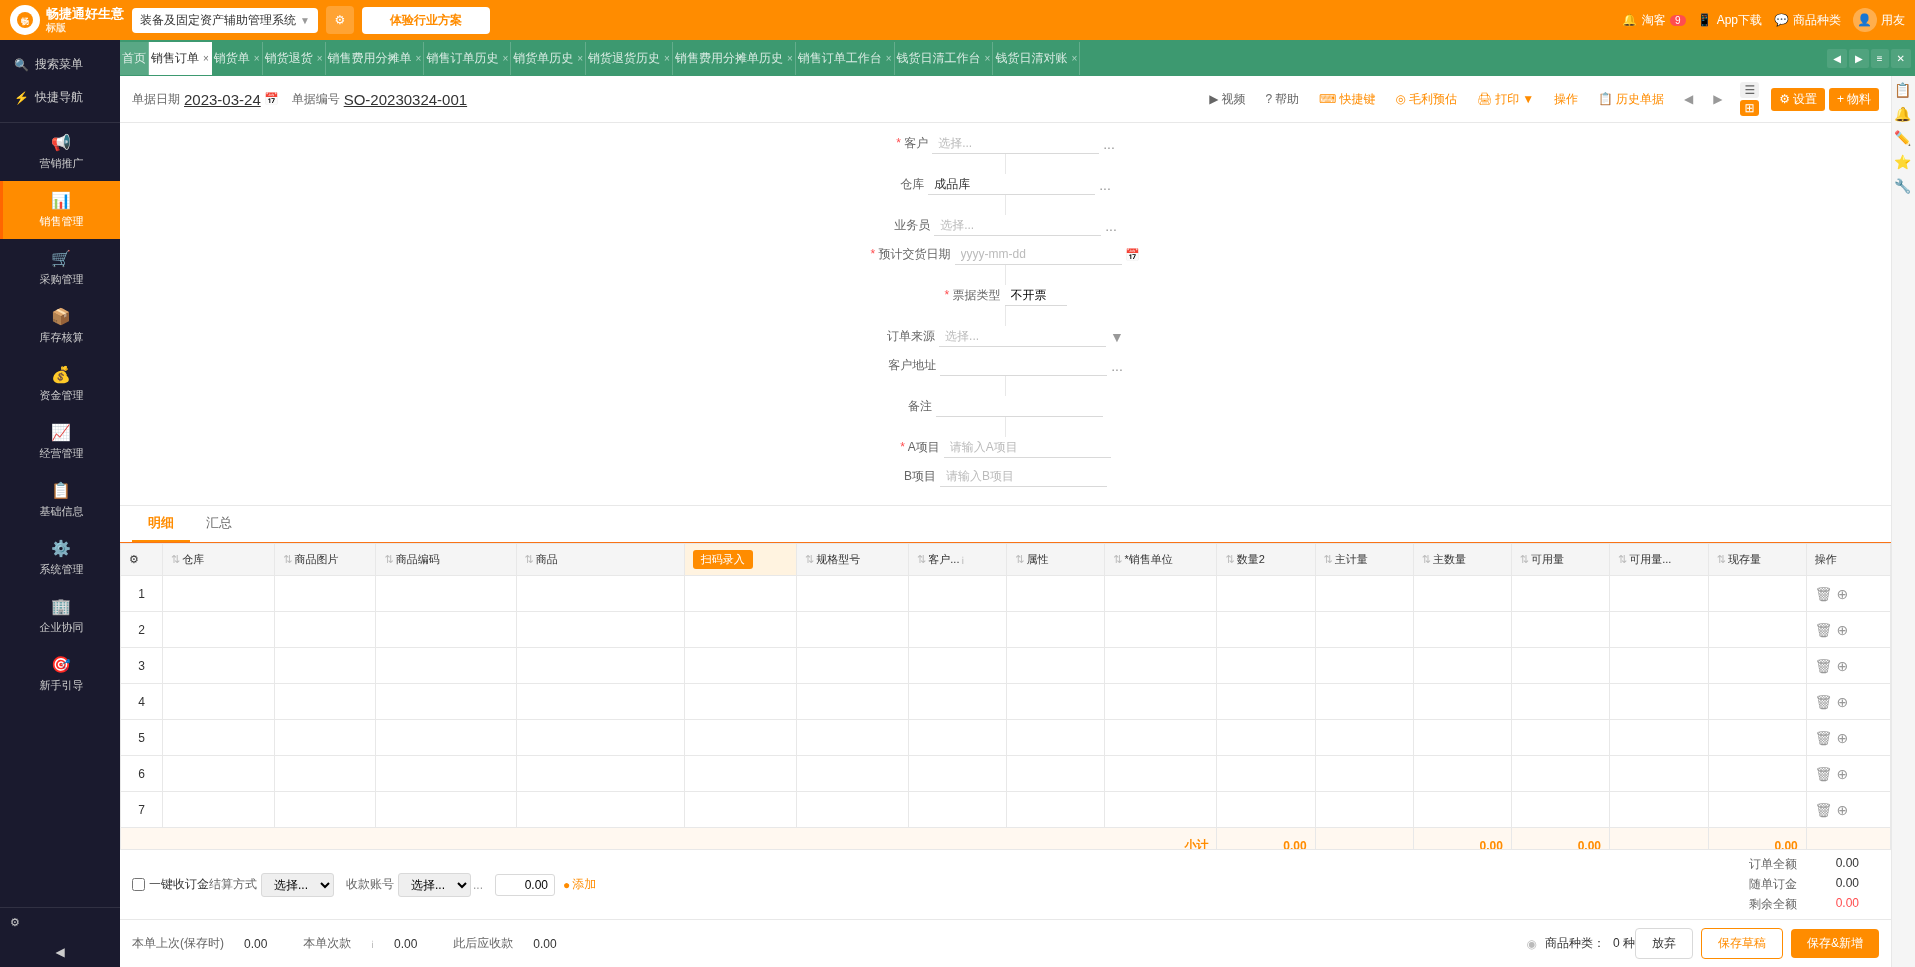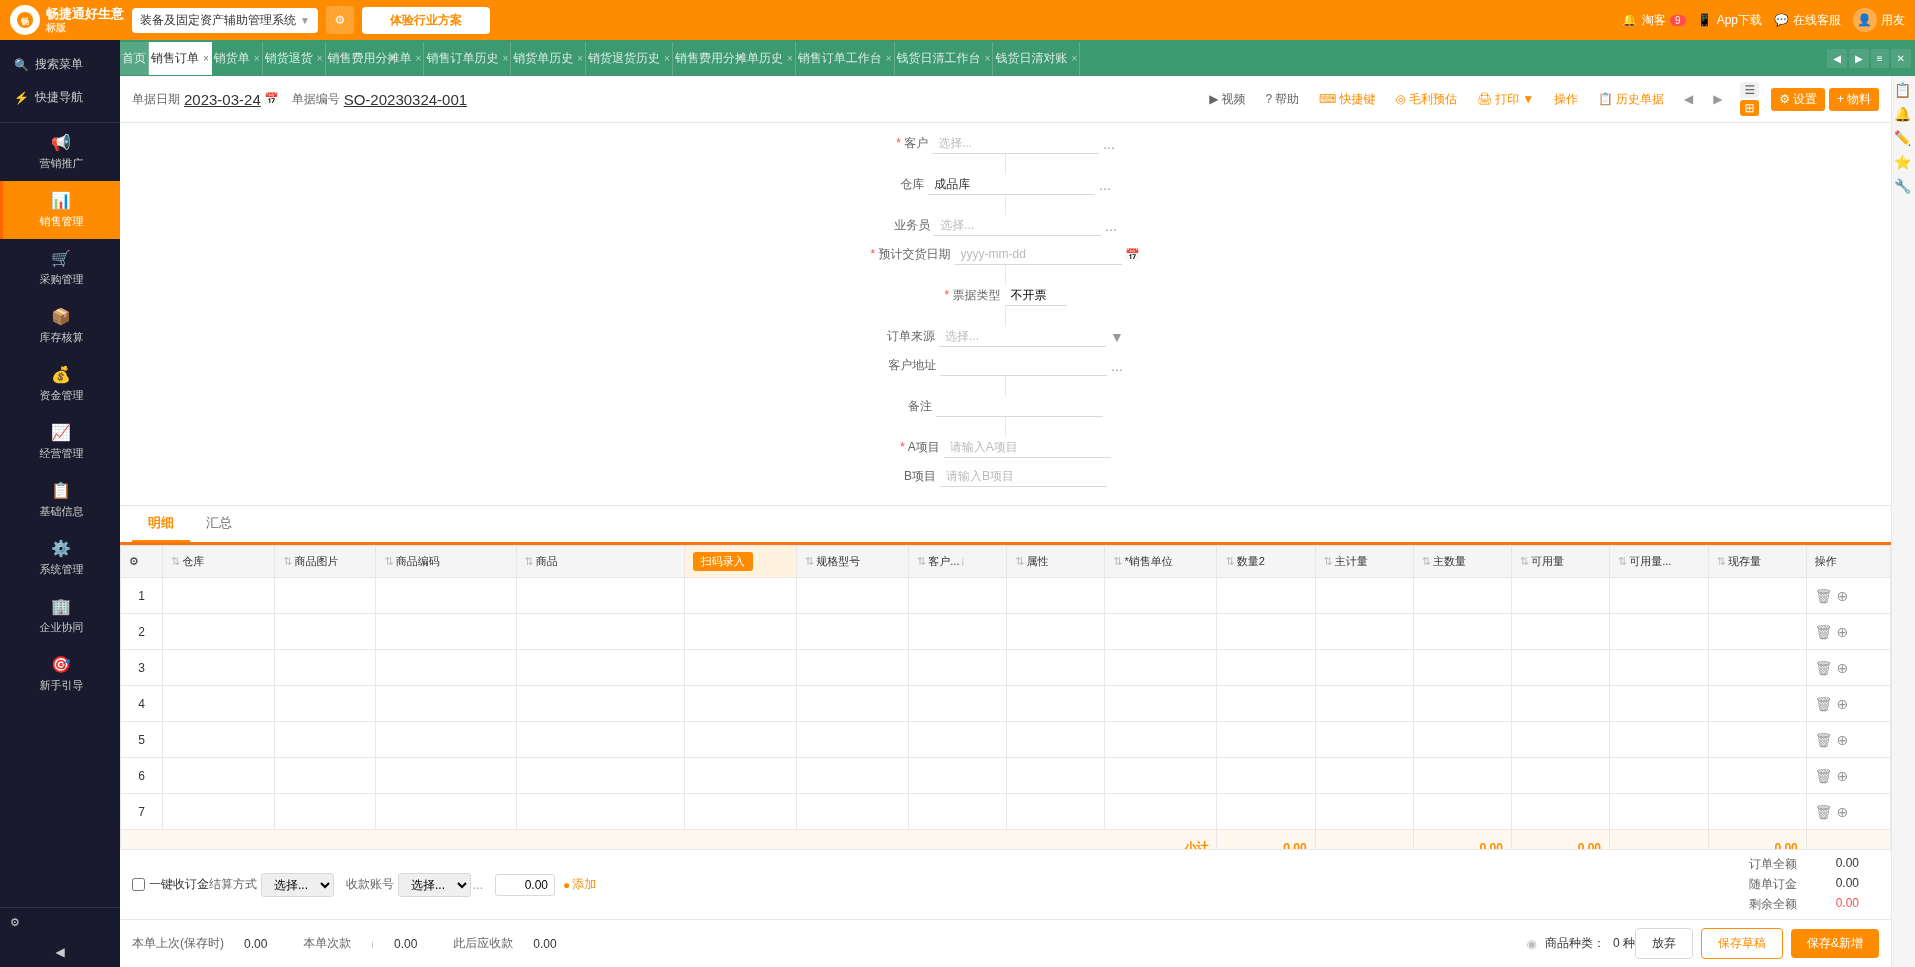--- a/index.html
+++ b/index.html
@@ -61,21 +61,21 @@
     .form-label { color: #666; font-size: 12px; white-space: nowrap; flex-shrink: 0; }
     .form-label.required::before { content: '* '; color: #ff4d4f; }
     .form-input { flex: 1; border: none; border-bottom: 1px solid #d9d9d9; padding: 3px 6px; font-size: 12px; color: #333; outline: none; background: transparent; min-width: 0; }
     .form-input::placeholder { color: #bbb; }
     .form-select { border: none; border-bottom: 1px solid #d9d9d9; padding: 3px 20px 3px 6px; font-size: 12px; background: transparent; appearance: none; cursor: pointer; outline: none; width: 100%; }
     .form-ellipsis { color: #999; cursor: pointer; font-size: 14px; flex-shrink: 0; }
     .form-calendar { color: #999; cursor: pointer; font-size: 12px; flex-shrink: 0; }
     .form-separator { width: 1px; height: 20px; background: #e8e8e8; margin: 0 8px; flex-shrink: 0; }
 
     
-    .content-tabs { display: flex; align-items: center; padding: 0 12px; background: white; border-bottom: 3px solid #f97316; gap: 0; }
+    .content-tabs { display: flex; align-items: center; padding: 0 12px; background: white; border-bottom: 1px solid #f97316; gap: 0; }
     .content-tab { padding: 8px 16px; cursor: pointer; font-size: 13px; color: #666; border-bottom: 2px solid transparent; }
     .content-tab.active { color: #ff8c00; border-bottom-color: #ff8c00; font-weight: bold; }
 
     
     .table-container { overflow-x: auto; background: white; }
     .data-table { width: 100%; border-collapse: collapse; font-size: 12px; min-width: 1200px; }
     .data-table th { background: #f5f5f5; padding: 6px 8px; text-align: left; border: 1px solid #e8e8e8; font-weight: normal; color: #333; white-space: nowrap; font-size: 11px; }
     .data-table th.highlight { background: #fff3e0; }
     .data-table td { padding: 6px 8px; border: 1px solid #e8e8e8; color: #333; height: 36px; }
     .row-num { color: #999; text-align: center; width: 30px; }
@@ -147,21 +147,21 @@
       <span>🔔</span>
       <span>淘客</span>
       <span class="badge">9</span>
     </div>
     <div class="top-right-item">
       <span>📱</span>
       <span>App下载</span>
     </div>
     <div class="top-right-item">
       <span>💬</span>
-      <span>在线客服</span>
+      <span>商品种类</span>
     </div>
     <div class="top-right-item">
       <div class="avatar">👤</div>
       <span>用友</span>
     </div>
   </div>
 </div>
 
 <div class="main-layout">
 

